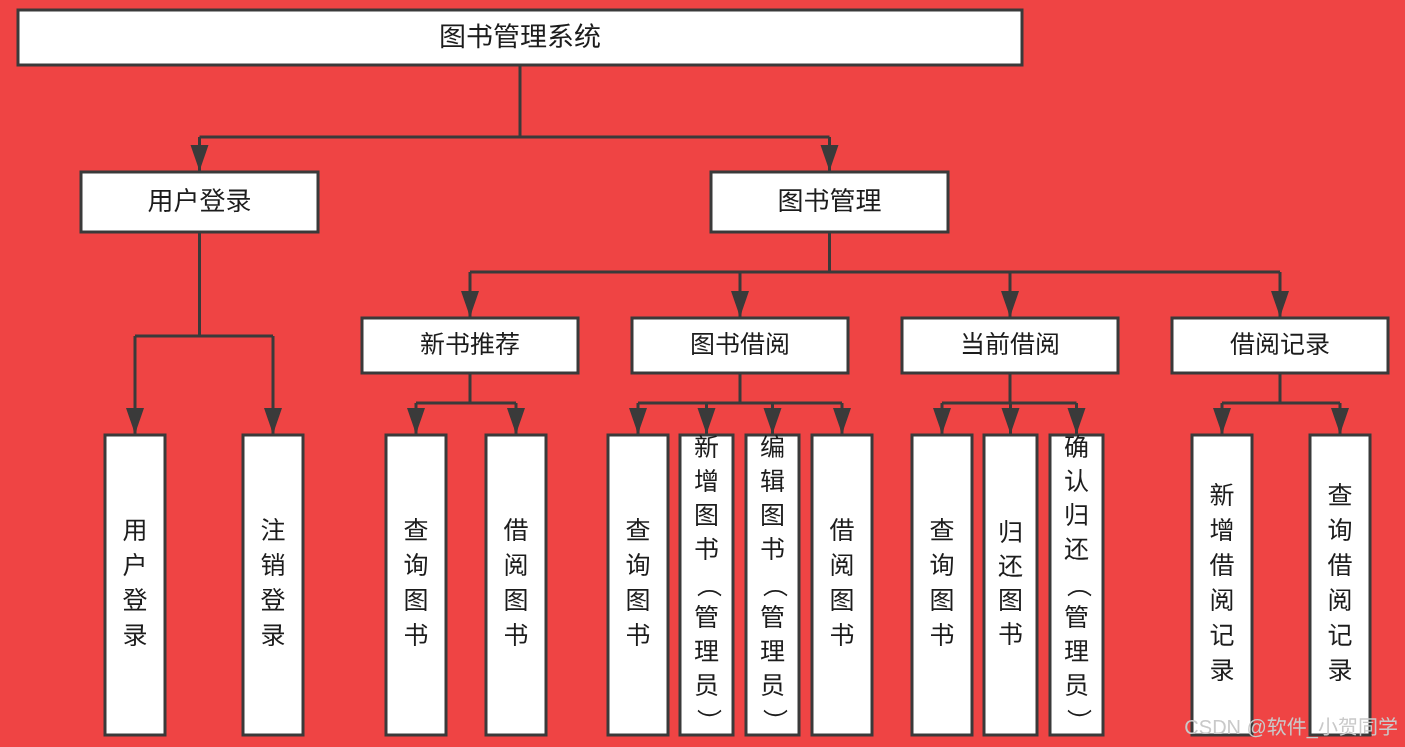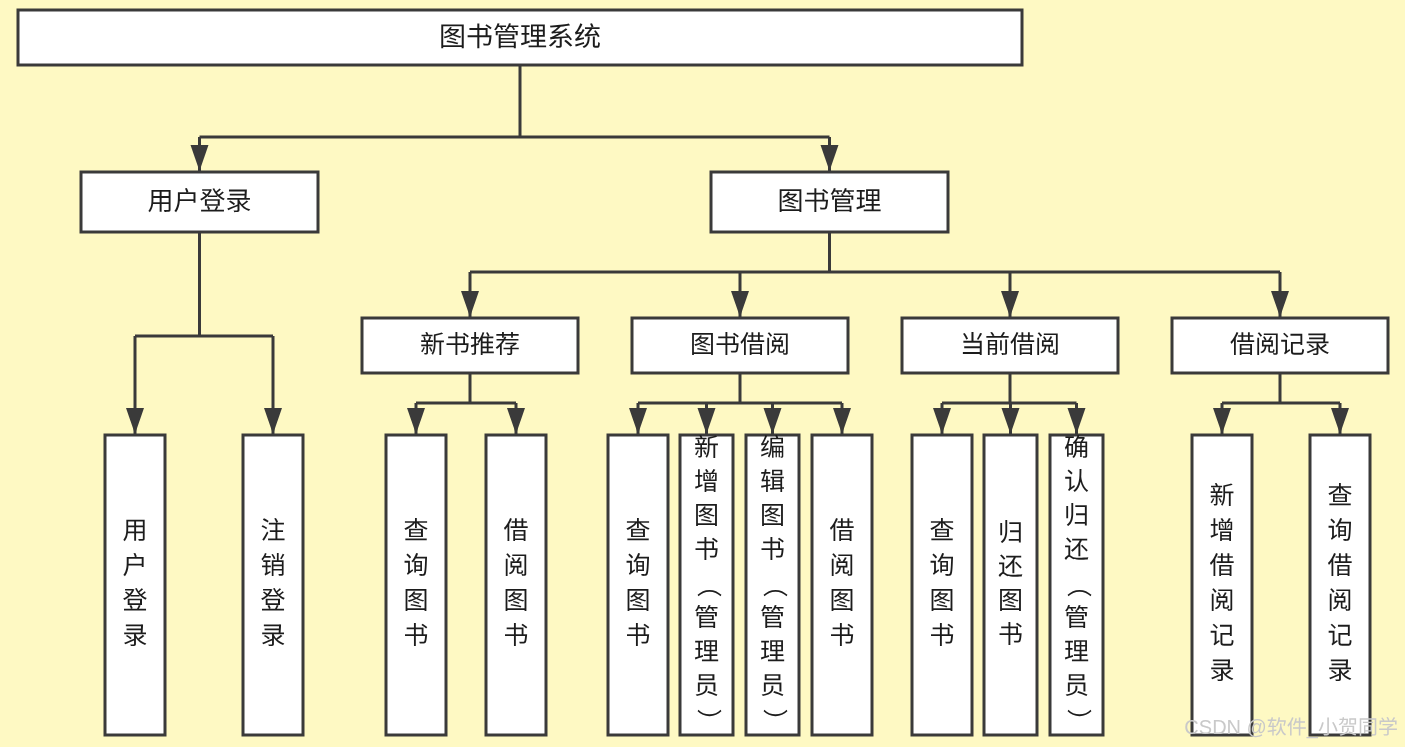--- a/index.html
+++ b/index.html
@@ -8,21 +8,21 @@
     padding: 0;
     background: #ffffff;
   }
   body {
     font-family: "Liberation Sans", "DejaVu Sans", sans-serif;
   }
   #diagram-root {
     position: relative;
     width: 1405px;
     height: 747px;
-    background: #fef9c3;
+    background: #ef4444;
     overflow: hidden;
   }
   svg#flowchart {
     display: block;
     width: 1405px;
     height: 747px;
   }
   .node-rect {
     fill: #ffffff;
     stroke: #3a3a3a;

